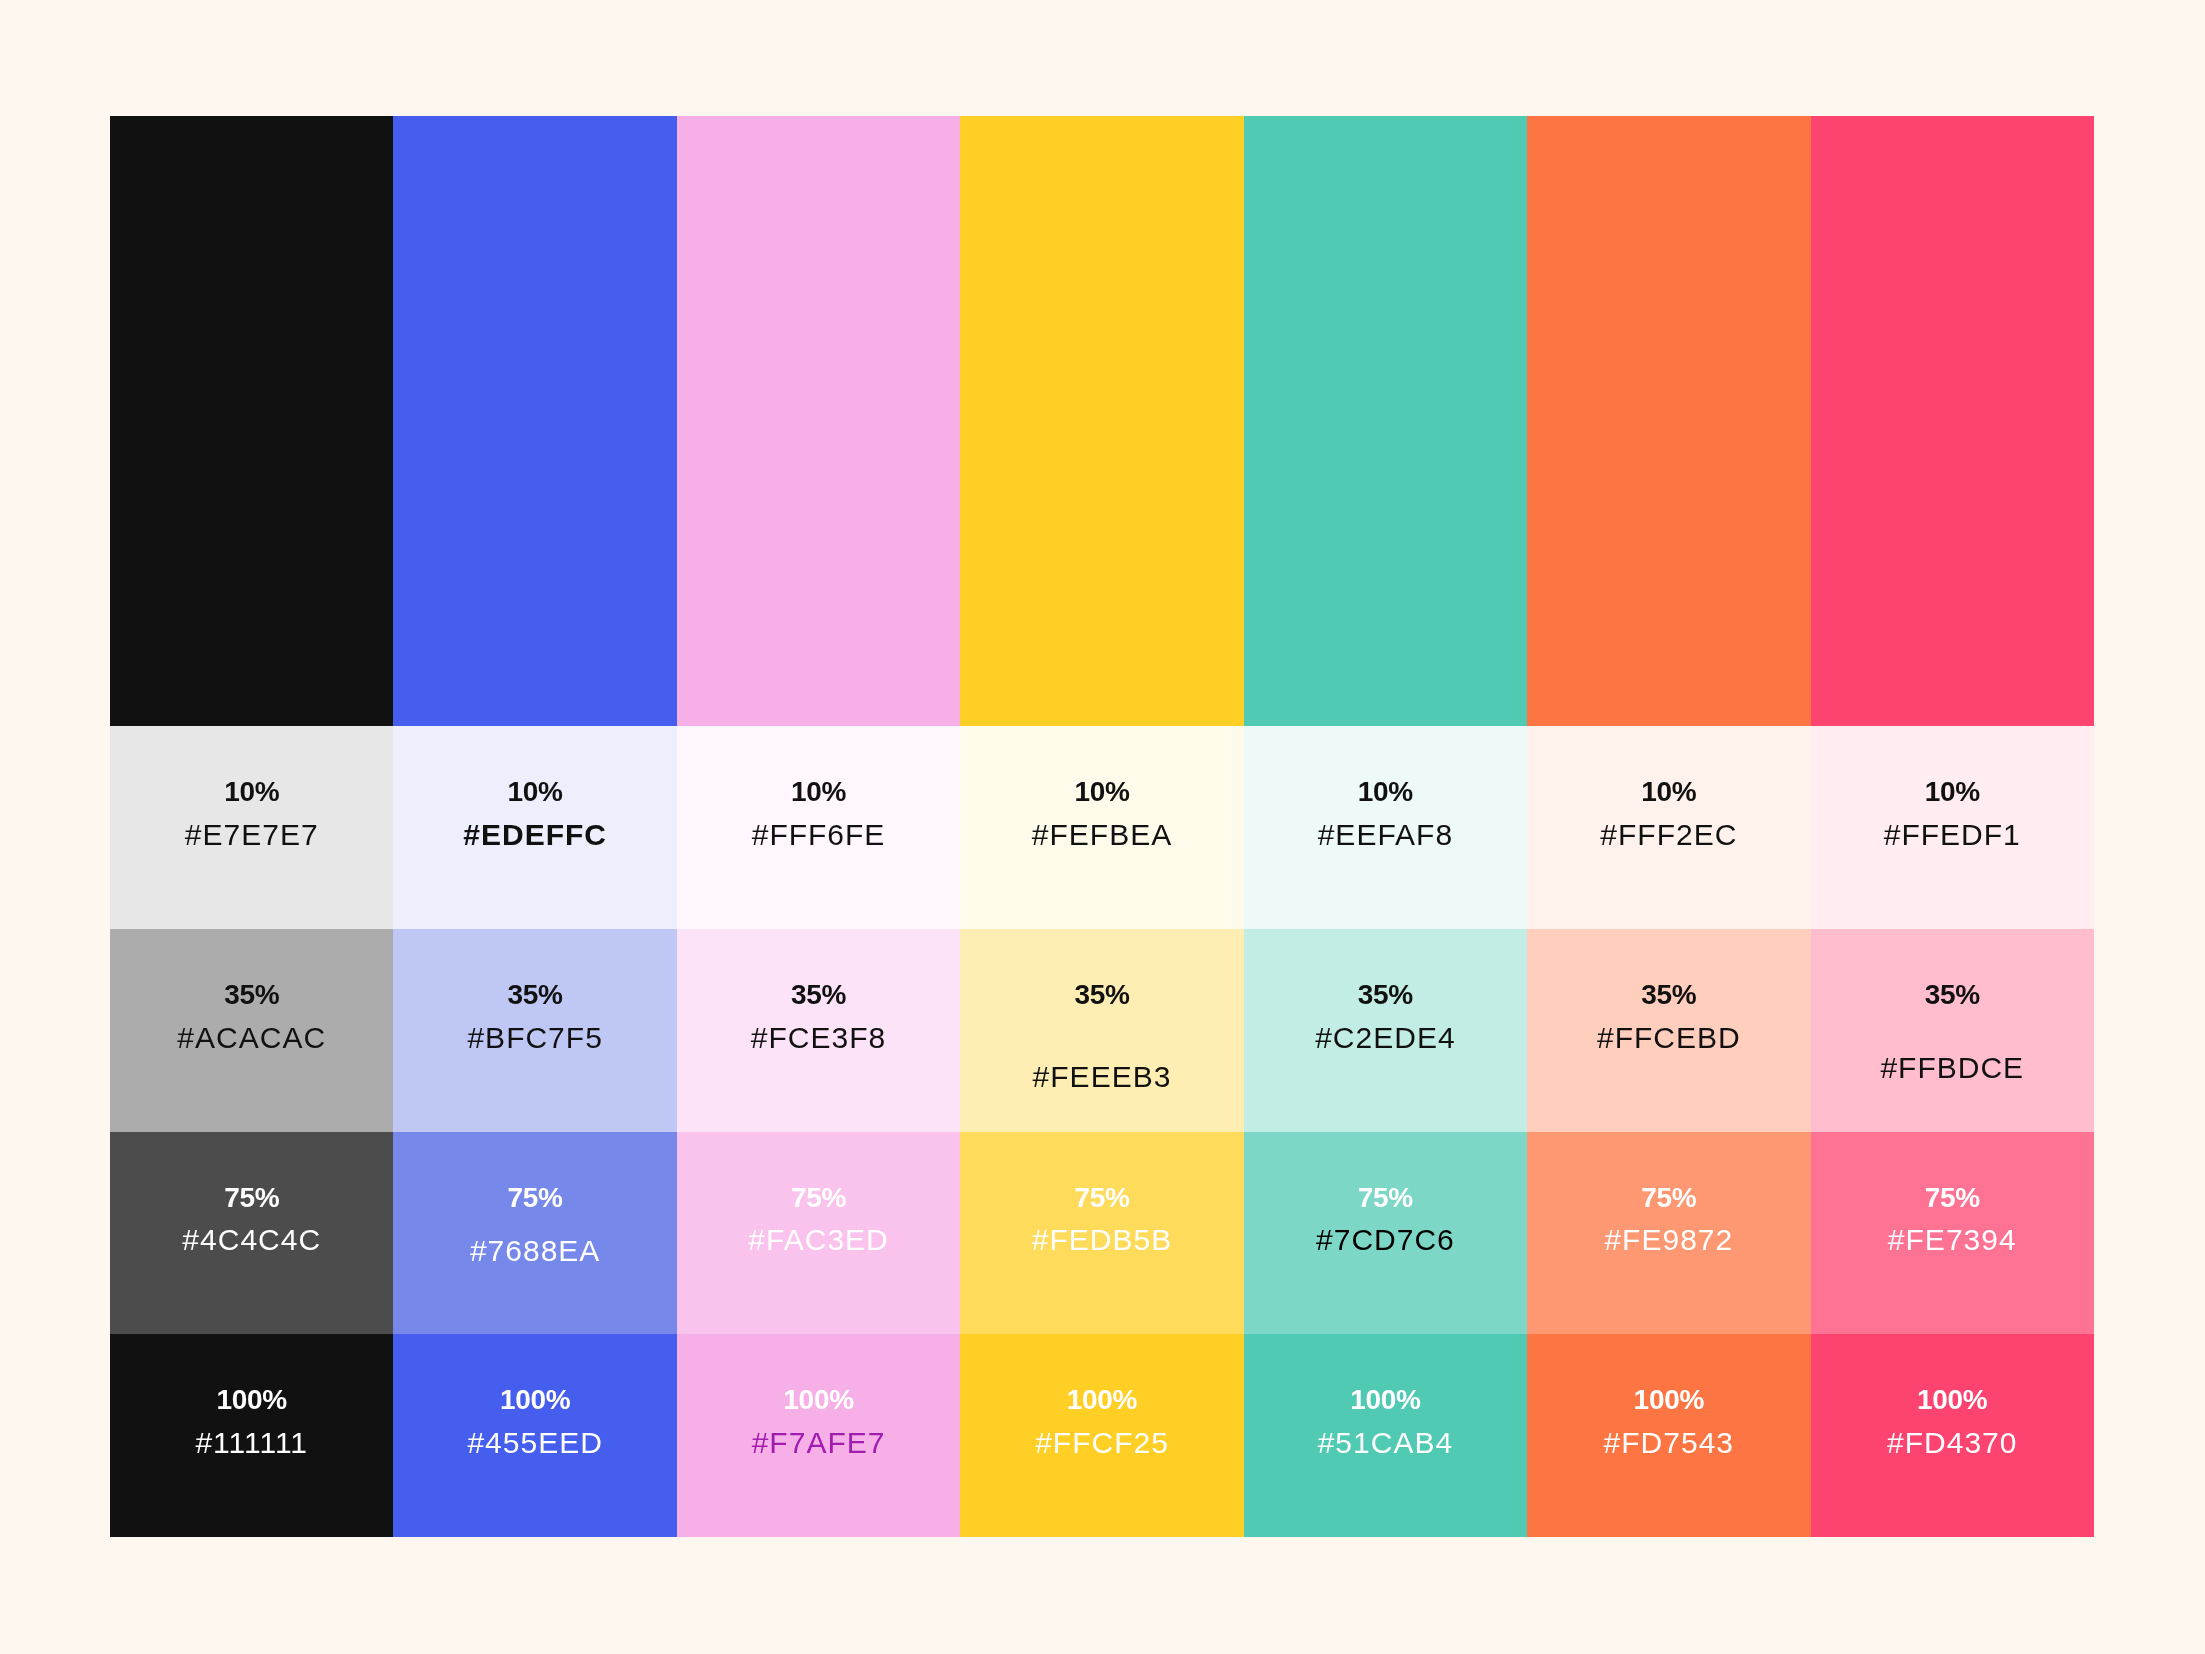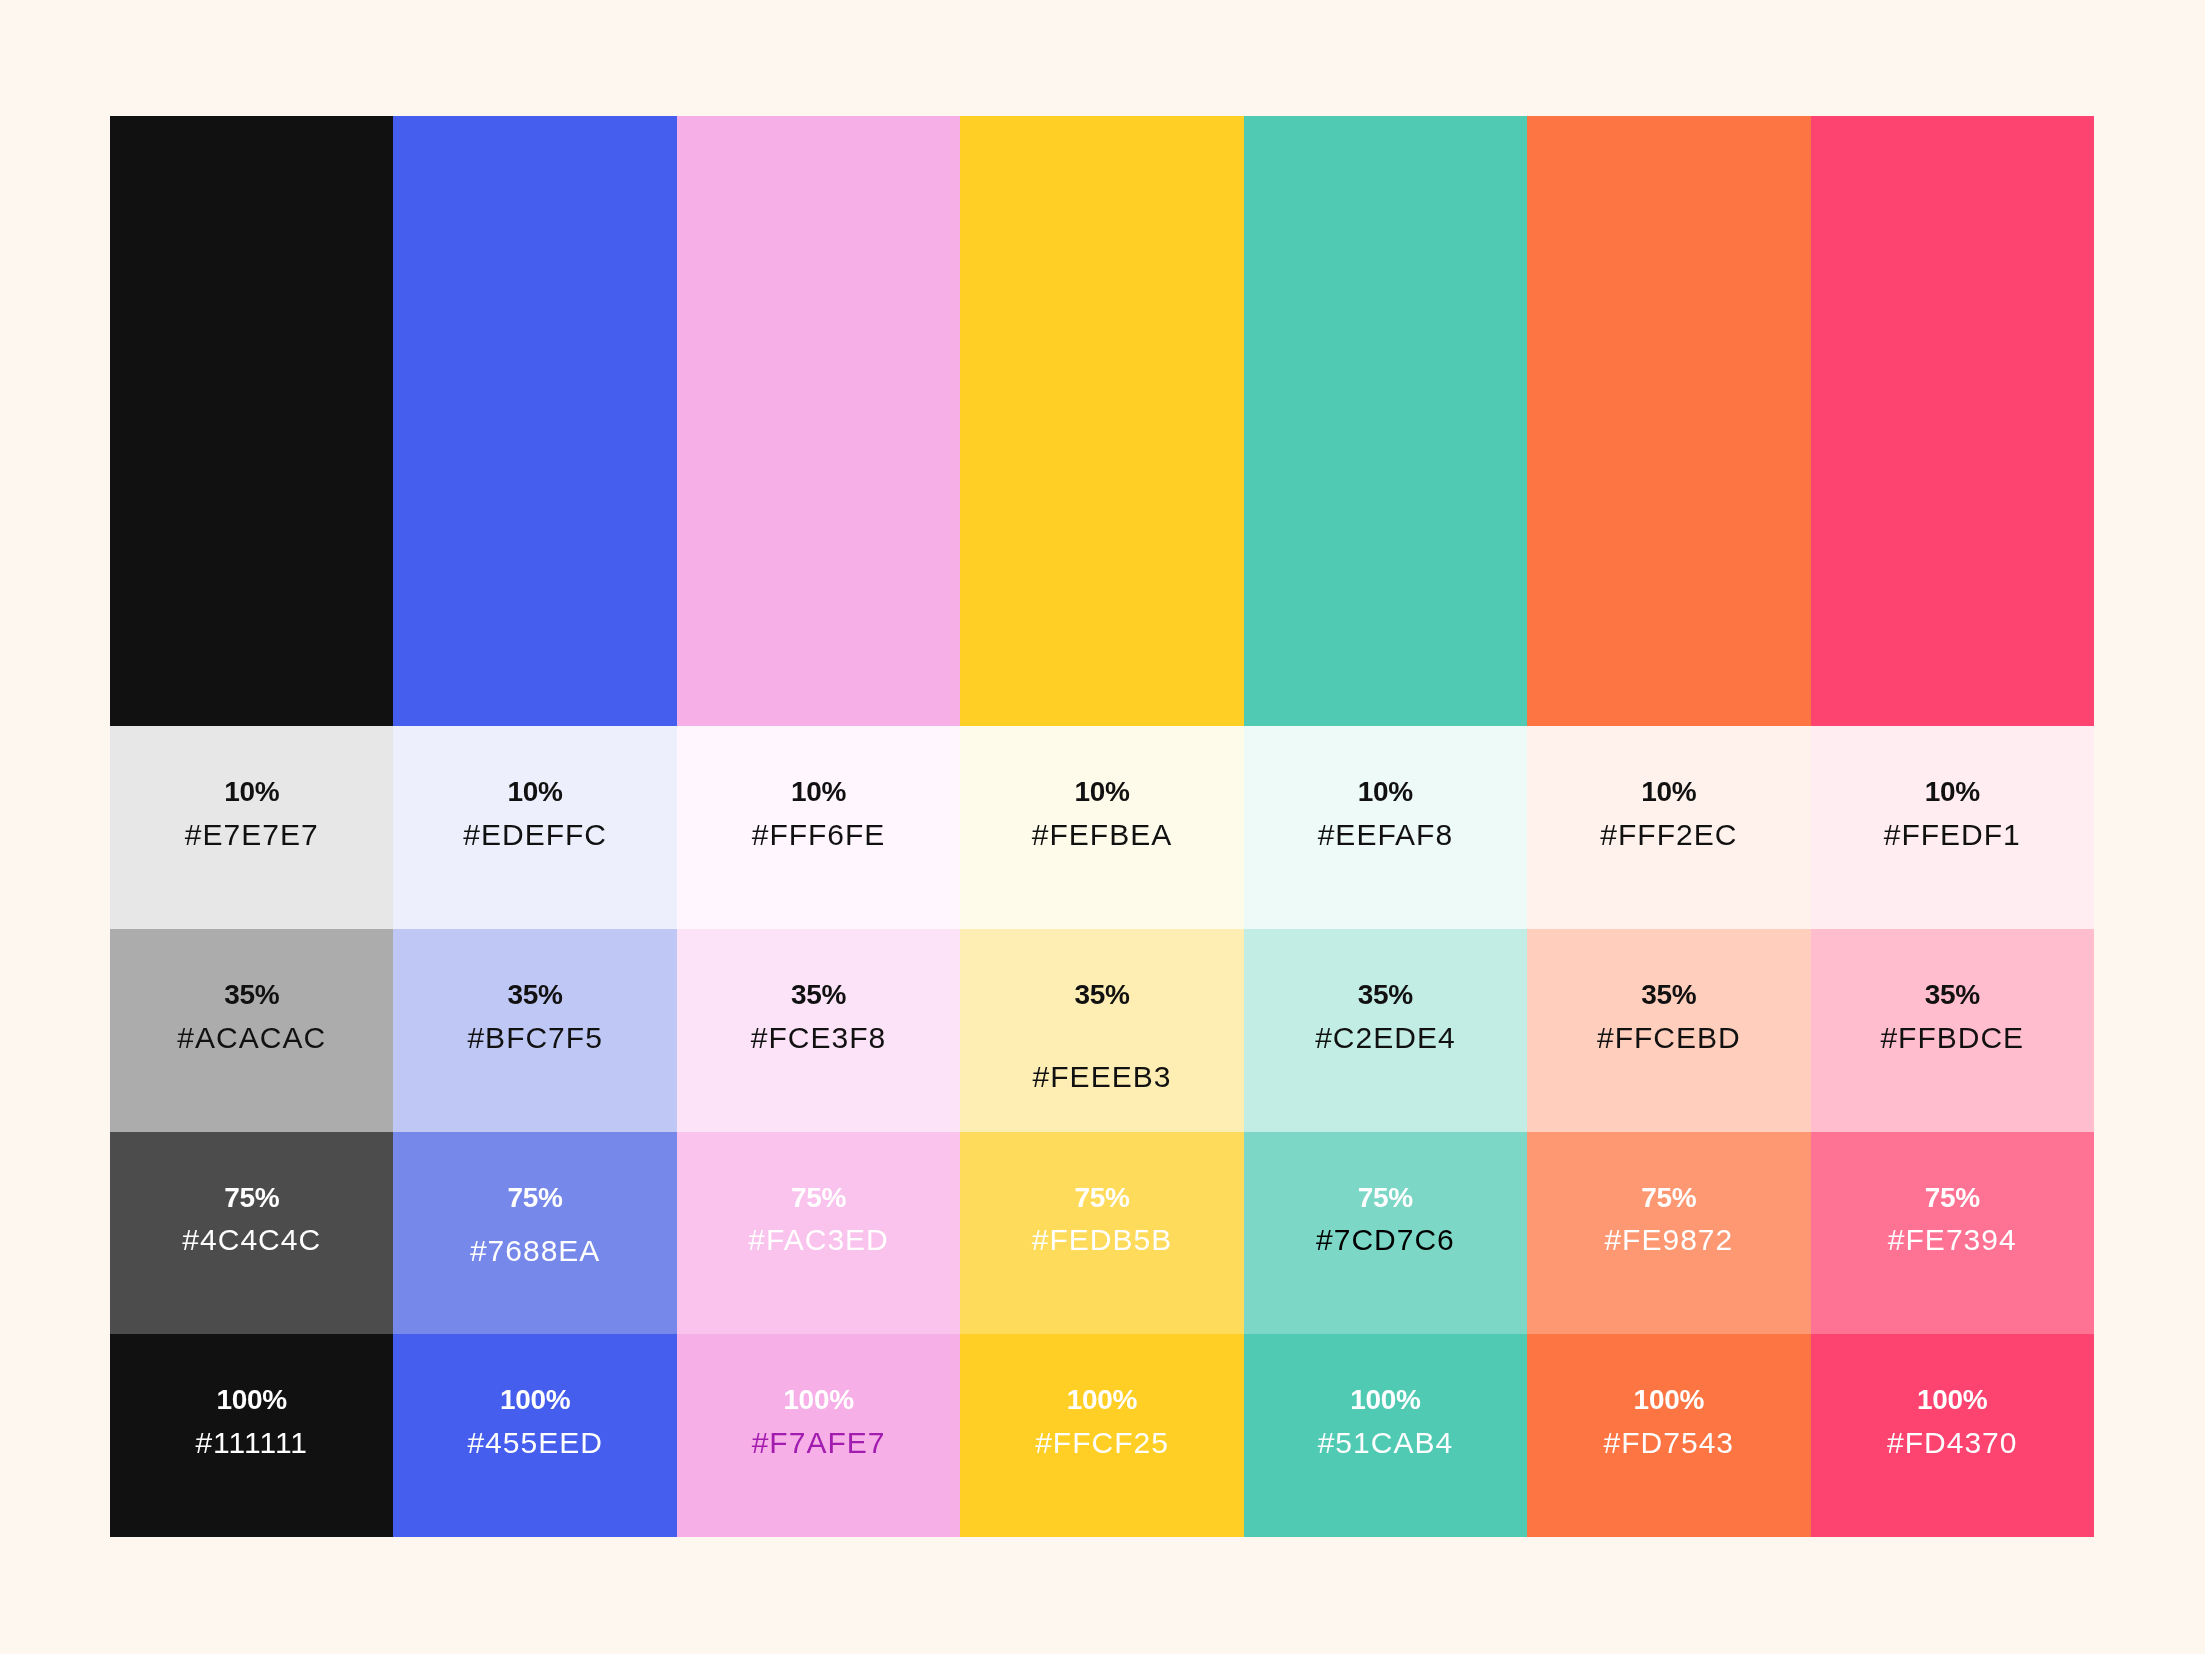--- a/index.html
+++ b/index.html
@@ -94,21 +94,21 @@
     </div>
 
   <div class="tint-rows">
       <div class="tint-row">
         <div class="tint-cell" style="background: rgb(231, 231, 231);">
           <div class="tint-pct" style="color: rgb(17, 17, 17);">10%</div>
           <div class="tint-hex" style="color: rgb(17, 17, 17);">#E7E7E7</div>
         </div>
         <div class="tint-cell" style="background: rgb(237, 239, 252);">
           <div class="tint-pct" style="color: rgb(17, 17, 17);">10%</div>
-          <div class="tint-hex" style="color: rgb(17, 17, 17);">#EDEFFC</div>
+          <div class="tint-hex" style="color: rgb(17, 17, 17); font-weight: bold;">#EDEFFC</div>
         </div>
         <div class="tint-cell" style="background: rgb(255, 246, 254);">
           <div class="tint-pct" style="color: rgb(17, 17, 17);">10%</div>
           <div class="tint-hex" style="color: rgb(17, 17, 17);">#FFF6FE</div>
         </div>
         <div class="tint-cell" style="background: rgb(254, 251, 234);">
           <div class="tint-pct" style="color: rgb(17, 17, 17);">10%</div>
           <div class="tint-hex" style="color: rgb(17, 17, 17);">#FEFBEA</div>
         </div>
         <div class="tint-cell" style="background: rgb(238, 250, 248);">
@@ -144,21 +144,21 @@
         <div class="tint-cell" style="background: rgb(194, 237, 228);">
           <div class="tint-pct" style="color: rgb(17, 17, 17);">35%</div>
           <div class="tint-hex" style="color: rgb(17, 17, 17);">#C2EDE4</div>
         </div>
         <div class="tint-cell" style="background: rgb(255, 206, 189);">
           <div class="tint-pct" style="color: rgb(17, 17, 17);">35%</div>
           <div class="tint-hex" style="color: rgb(17, 17, 17);">#FFCEBD</div>
         </div>
         <div class="tint-cell" style="background: rgb(255, 189, 206);">
           <div class="tint-pct" style="color: rgb(17, 17, 17);">35%</div>
-          <div class="tint-hex" style="color: rgb(17, 17, 17);">#FFBDCE</div>
+          <div class="tint-hex" style="color: rgb(17, 17, 17); margin-top: 30px;">#FFBDCE</div>
         </div>
       </div>
       <div class="tint-row">
         <div class="tint-cell" style="background: rgb(76, 76, 76);">
           <div class="tint-pct" style="color: rgb(255, 255, 255);">75%</div>
           <div class="tint-hex" style="color: rgb(255, 255, 255);">#4C4C4C</div>
         </div>
         <div class="tint-cell" style="background: rgb(118, 136, 234);">
           <div class="tint-pct" style="color: rgb(255, 255, 255);">75%</div>
           <div class="tint-hex" style="color: rgb(255, 255, 255); margin-top: 11px;">#7688EA</div>

